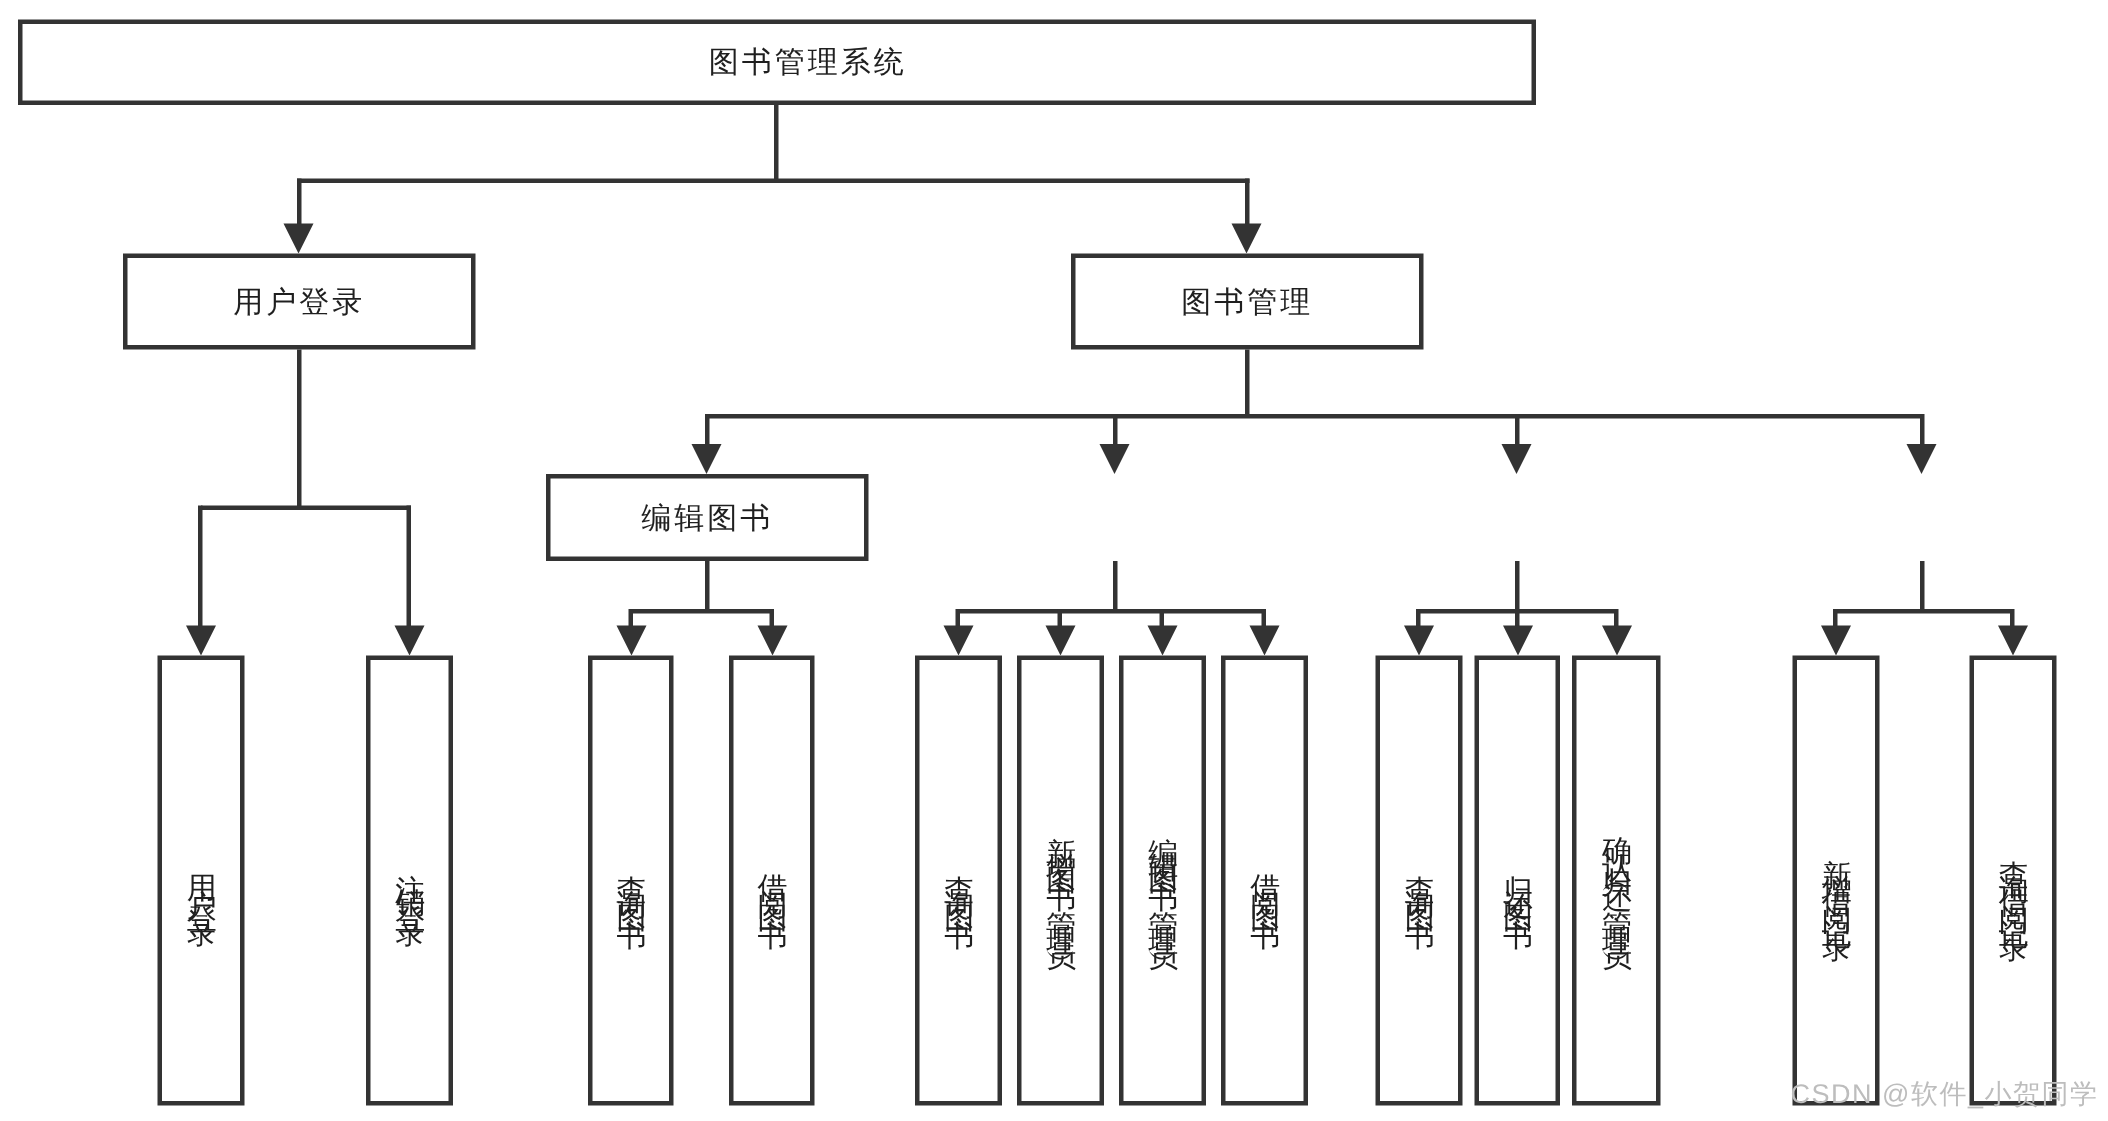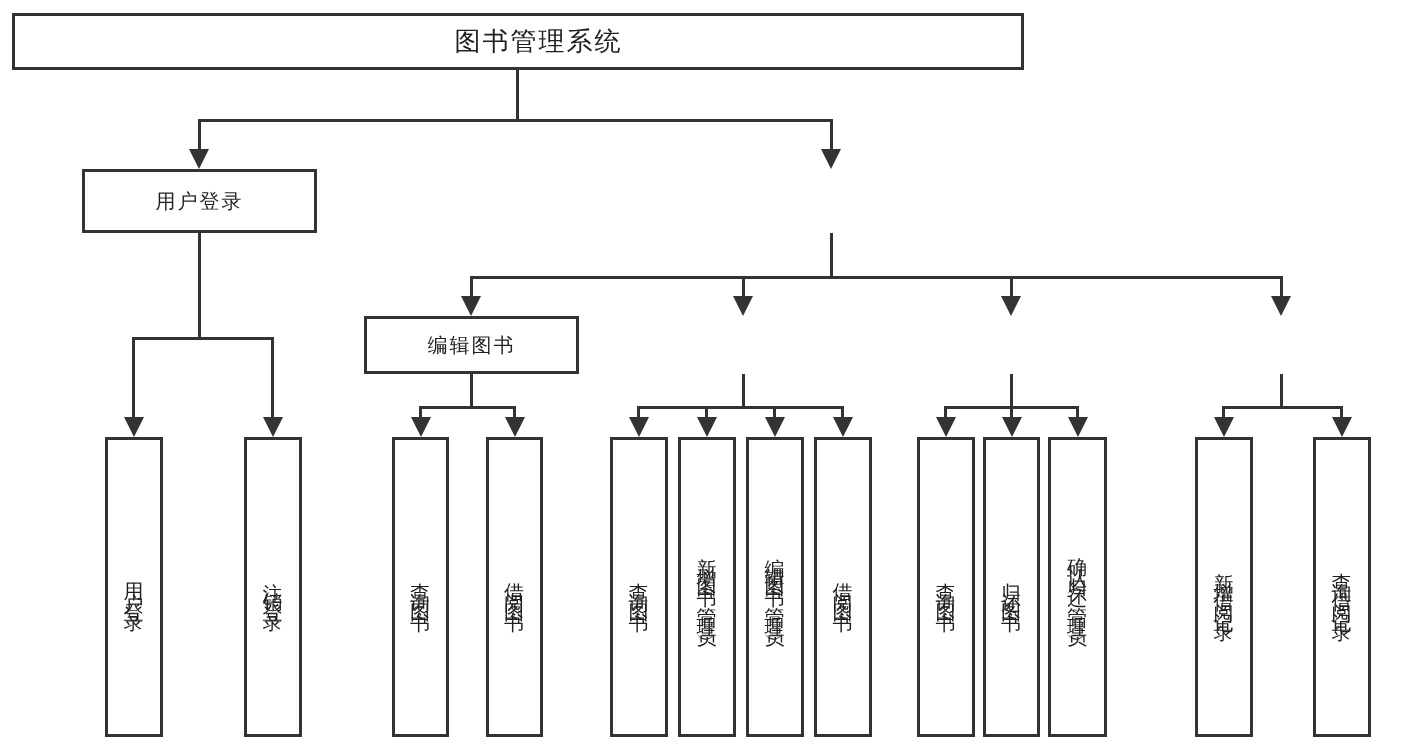--- a/index.html
+++ b/index.html
@@ -19,21 +19,21 @@
     display: flex;
     align-items: center;
     justify-content: center;
     color: #1f1f1f;
   }
   .hlabel {
     font-size: 20px;
     letter-spacing: 2px;
     white-space: nowrap;
   }
-  .root-label { font-size: 26px; margin-left: 41px; }
+  .root-label { font-size: 20px; margin-left: 41px; }
   .vlabel {
     writing-mode: vertical-lr;
     text-orientation: mixed;
     font-size: 20px;
     letter-spacing: 10px;
     line-height: 1;
     white-space: nowrap;
   }
   .vline {
     position: absolute;
@@ -75,20 +75,23 @@
 
   <div class="vline" style="left:516px; top:70px; height:50px"></div>
   <div class="hline" style="left:198px; top:119px; width:635px"></div>
   <div class="vline" style="left:198px; top:119px; height:33px"></div>
   <div class="arrow" style="left:189px; top:149px"></div>
   <div class="vline" style="left:830px; top:119px; height:33px"></div>
   <div class="arrow" style="left:821px; top:149px"></div>
 
   <div class="box" style="left:82px; top:169px; width:235px; height:64px">
     <span class="hlabel">用户登录</span>
+  </div>
+  <div class="box" style="left:714px; top:169px; width:235px; height:64px">
+    <span class="hlabel">图书管理</span>
   </div>
 
   <div class="vline" style="left:198px; top:233px; height:105px"></div>
   <div class="hline" style="left:134px; top:337px; width:140px"></div>
   <div class="vline" style="left:132px; top:337px; height:82px"></div>
   <div class="arrow" style="left:124px; top:417px"></div>
   <div class="vline" style="left:271px; top:337px; height:82px"></div>
   <div class="arrow" style="left:263px; top:417px"></div>
 
   <div class="vline" style="left:830px; top:233px; height:45px"></div>
@@ -177,14 +180,15 @@
     <span class="vlabel">确认归还（管理员）</span>
   </div>
 
   <div class="box" style="left:1195px; top:437px; width:58px; height:300px">
     <span class="vlabel">新增借阅记录</span>
   </div>
   <div class="box" style="left:1313px; top:437px; width:58px; height:300px">
     <span class="vlabel">查询借阅记录</span>
   </div>
 
+  <div class="watermark">CSDN @软件_小贺同学</div>
 
 </div>
 
 </body></html>

